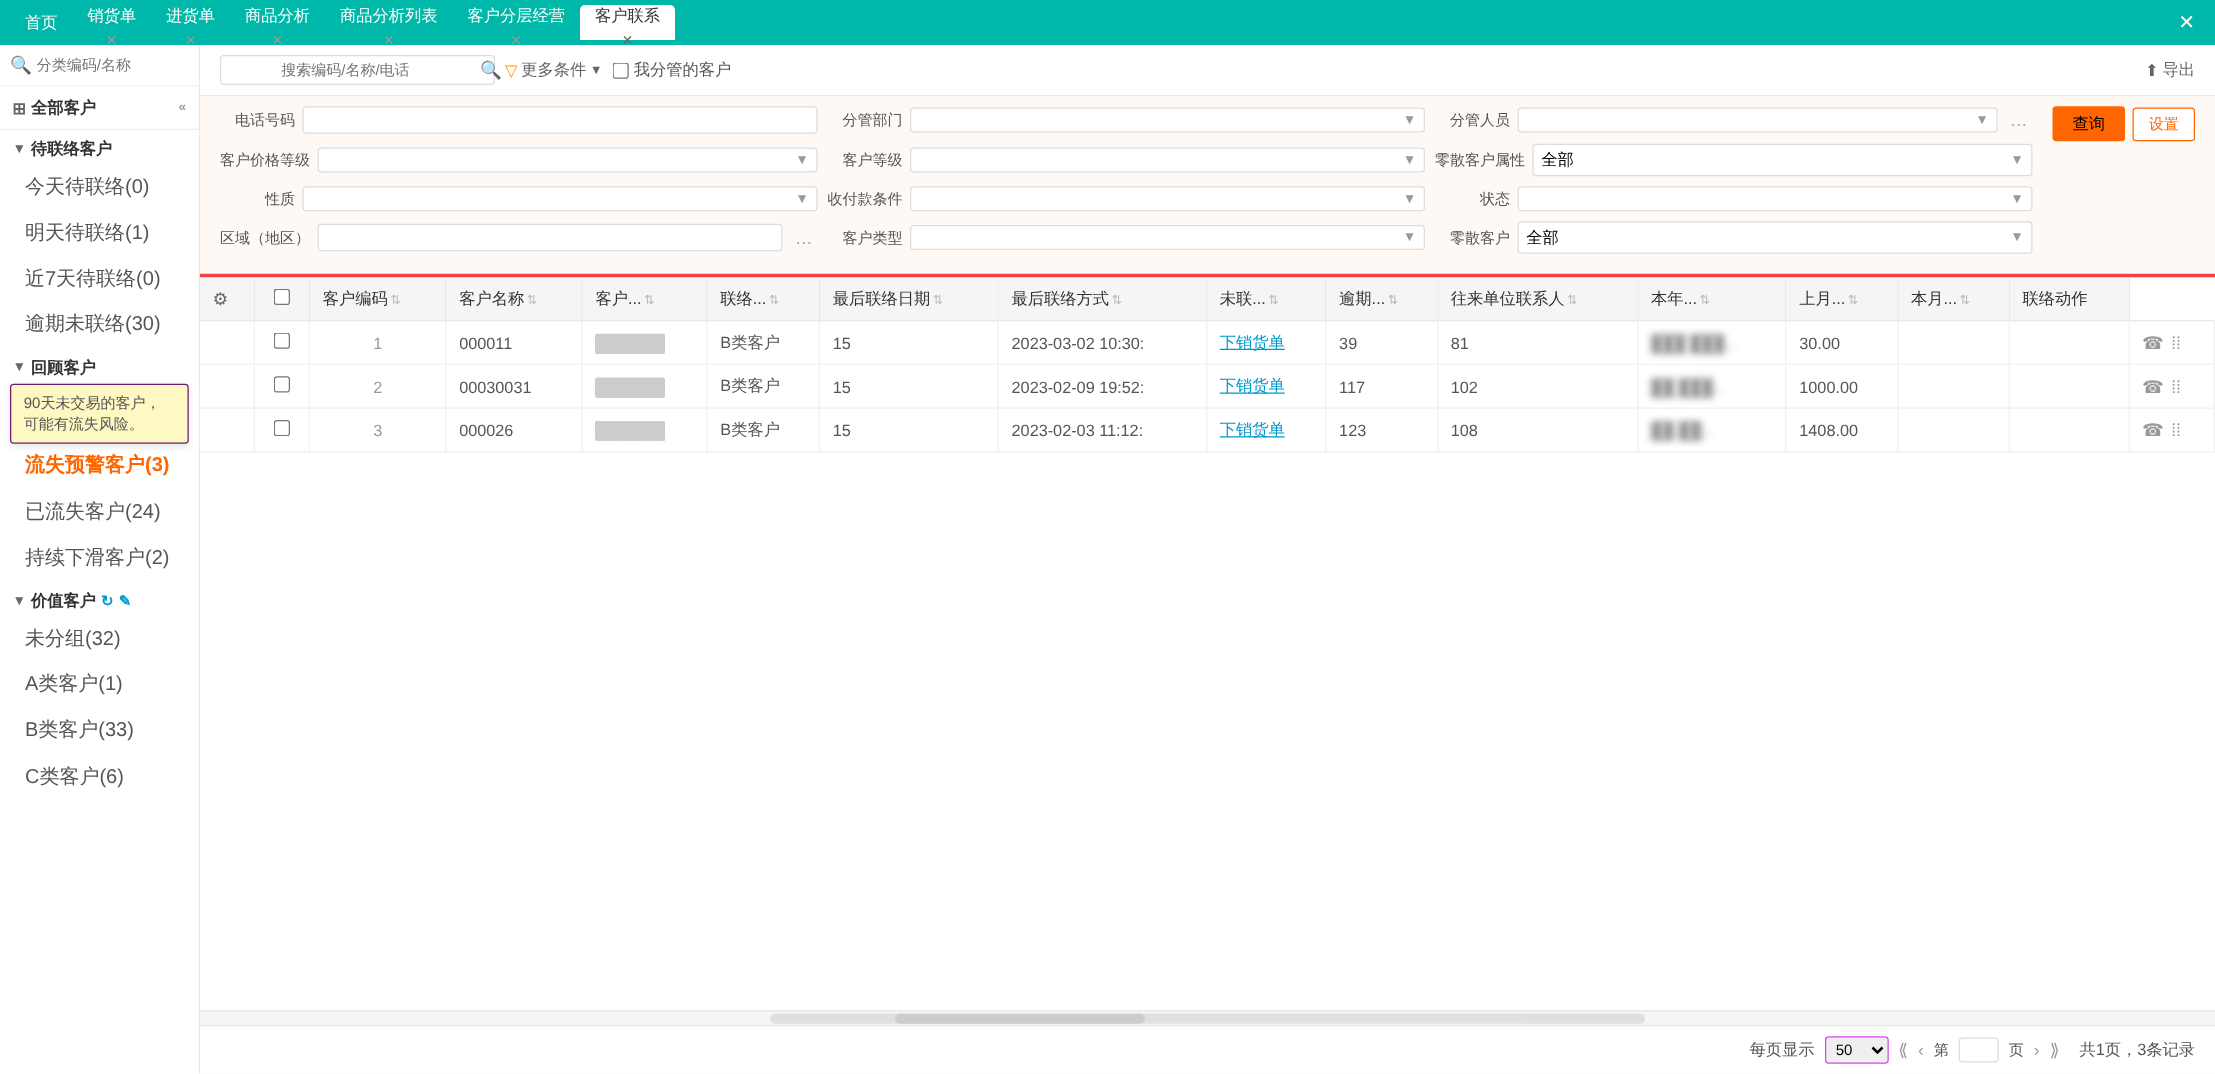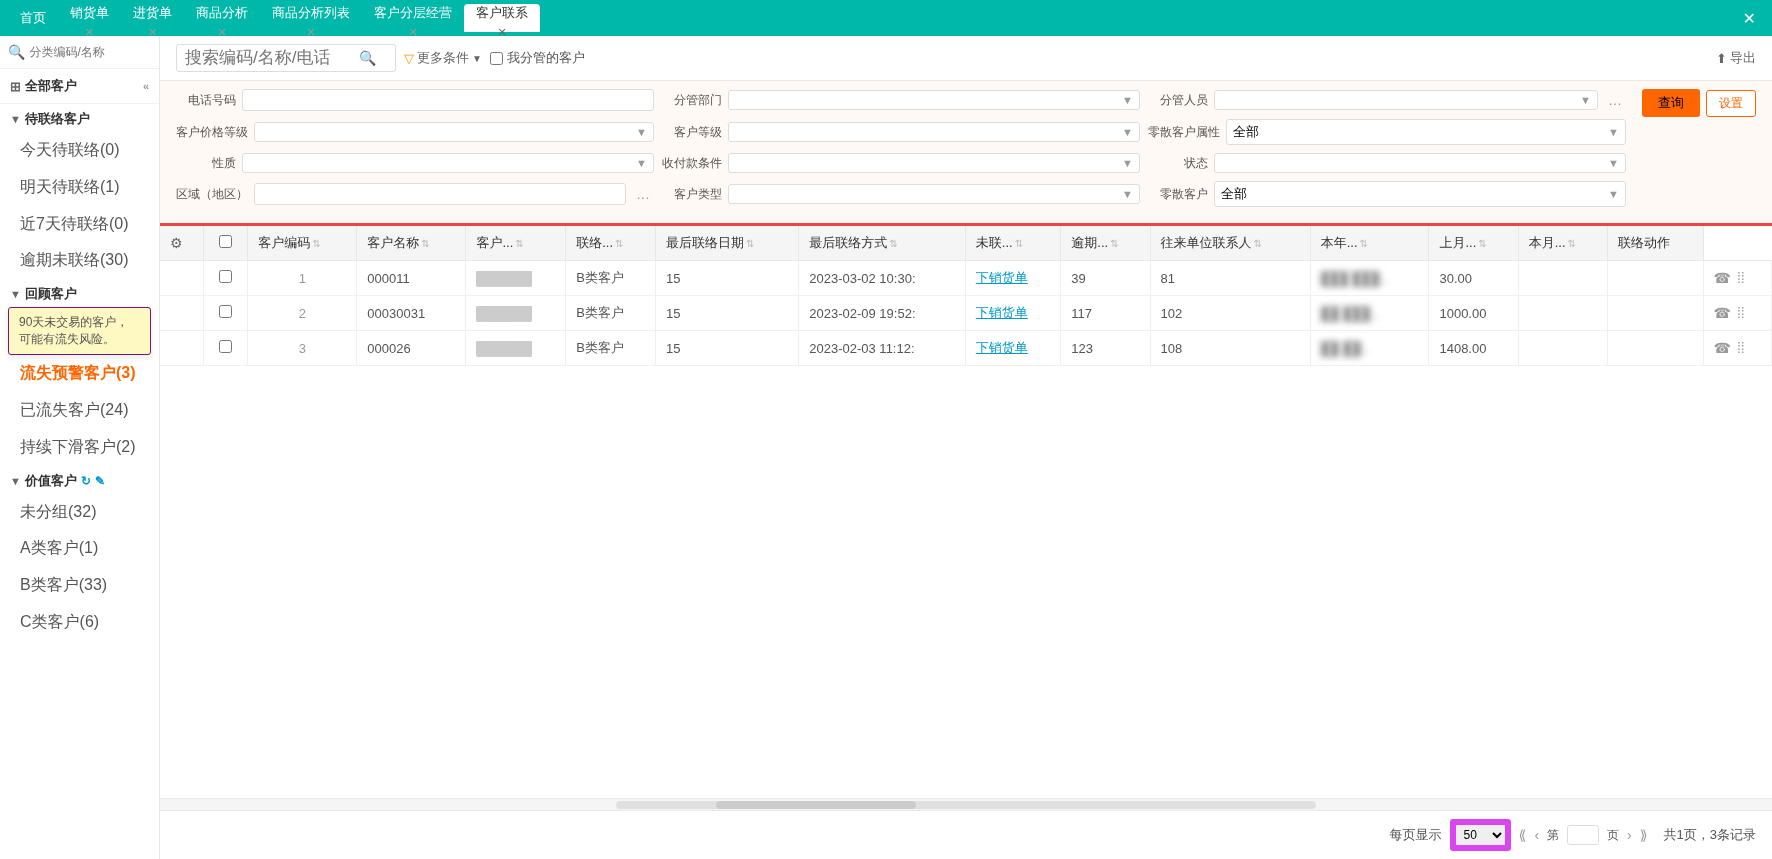--- a/index.html
+++ b/index.html
@@ -81,21 +81,21 @@
       background: #fff; padding: 8px 16px;
       border-bottom: 1px solid #e8e8e8;
       display: flex; align-items: center; gap: 8px;
     }
     .search-input-wrap {
       display: flex; align-items: center;
       border: 1px solid #ddd; border-radius: 3px;
       padding: 3px 8px; width: 220px; gap: 4px;
     }
     .search-input-wrap input {
-      border: none; outline: none; font-size: 17px; width: 170px;
+      border: none; outline: none; font-size: 12px; width: 170px; margin-left: 40px;
     }
     .filter-btn {
       display: flex; align-items: center; gap: 3px;
       color: #666; cursor: pointer; font-size: 12px;
     }
     .filter-btn .filter-icon { color: #ff9900; }
     .my-customers {
       display: flex; align-items: center; gap: 4px;
       font-size: 12px; color: #555; cursor: pointer;
     }
@@ -185,21 +185,21 @@
       margin-left: 100px;
     }
 
     
     .pagination-bar {
       display: flex; align-items: center; justify-content: flex-end;
       padding: 8px 16px; background: #fff; border-top: 1px solid #e8e8e8;
       gap: 8px; font-size: 12px; color: #555;
     }
     .page-size-select {
-      border: 6px solid #d946ef; border-radius: 3px; padding: 2px 4px;
+      border: 1px solid #d946ef; border-radius: 3px; padding: 2px 4px;
       font-size: 12px; outline: none;
     }
     .page-nav { color: #999; cursor: pointer; font-size: 14px; }
     .page-num-input {
       border: 1px solid #ddd; border-radius: 3px; padding: 2px 4px;
       width: 32px; text-align: center; font-size: 12px; outline: none;
     }
     .checkbox-cell { text-align: center; }
     input[type="checkbox"] { cursor: pointer; }
 

